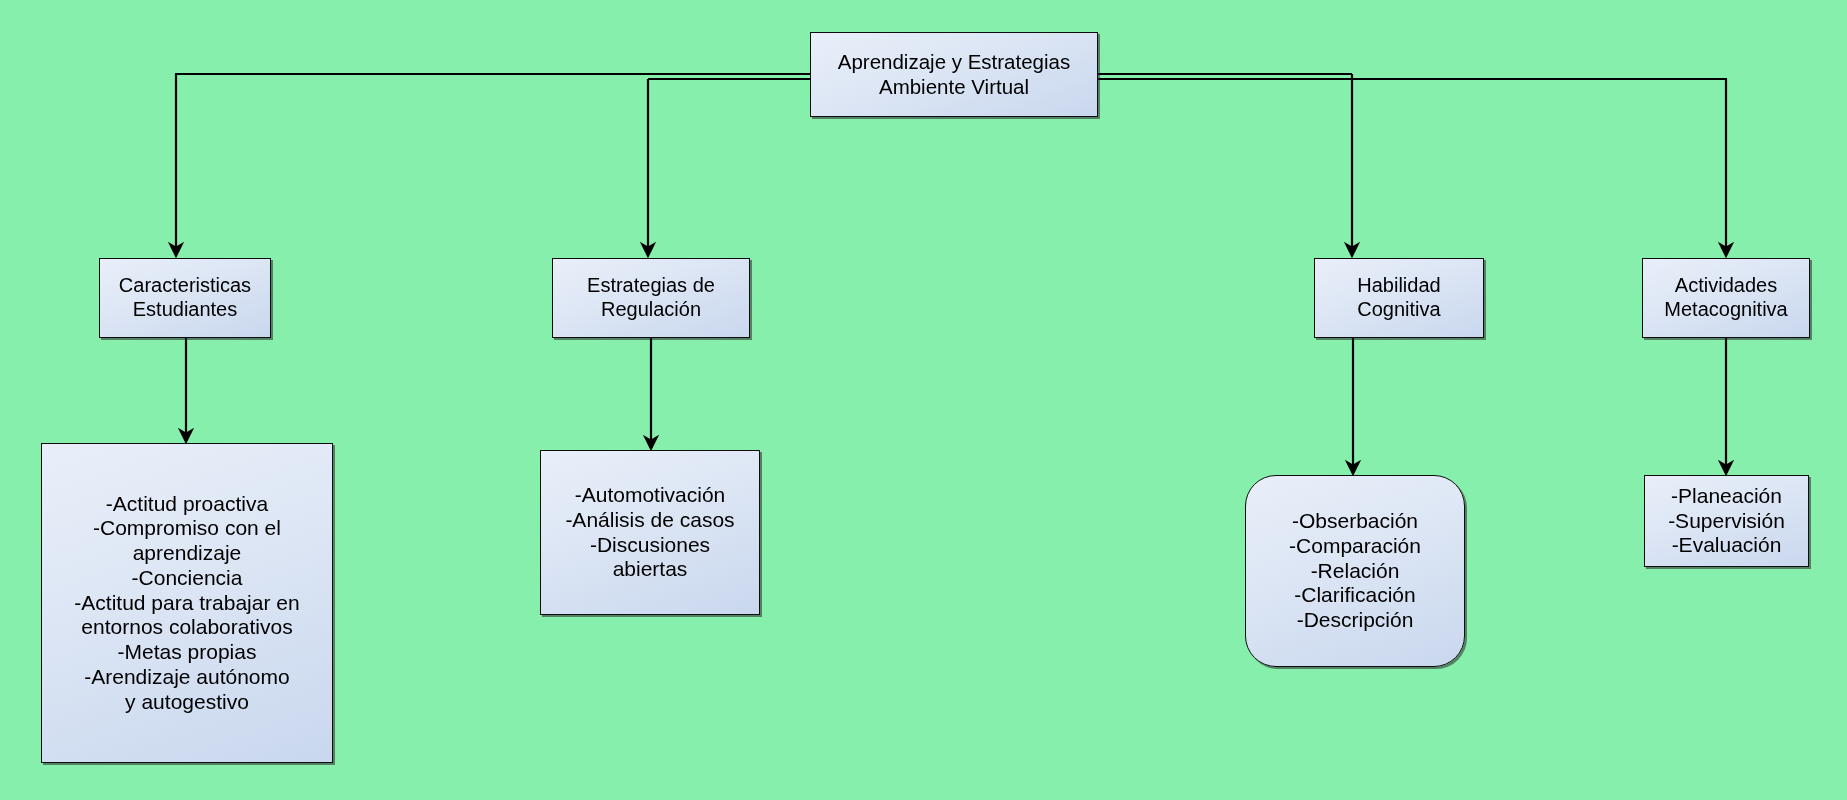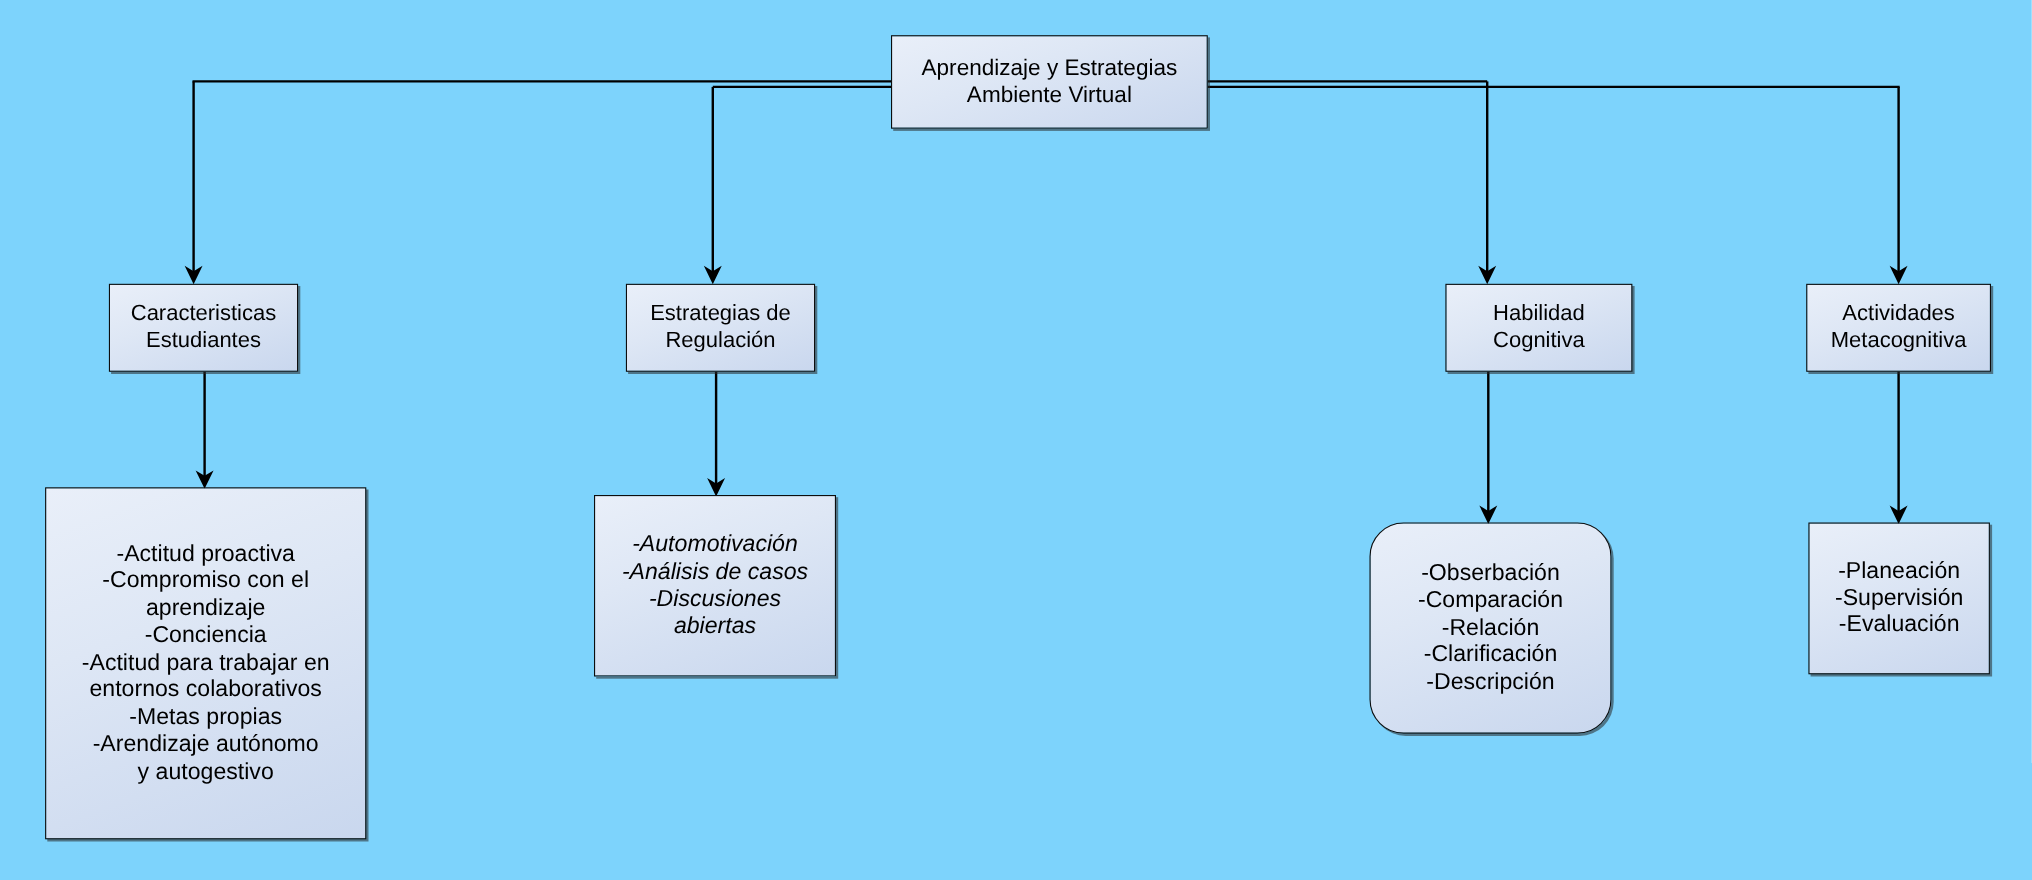--- a/index.html
+++ b/index.html
@@ -10,21 +10,21 @@
   body {
     width: 1847px;
     height: 800px;
     font-family: "Liberation Sans", sans-serif;
     overflow: hidden;
   }
   #diagram-root {
     position: relative;
     width: 1847px;
     height: 800px;
-    background: #7dd3fc;
+    background: #86efac;
   }
   #edge-layer {
     position: absolute;
     left: 0;
     top: 0;
     width: 1847px;
     height: 800px;
     pointer-events: none;
   }
   .node {
@@ -79,47 +79,47 @@
     <path d="M 1353,338 L 1353,468" stroke="#000000" stroke-width="2.2" fill="none" marker-end="url(#arrowhead)"></path>
     <path d="M 1726,338 L 1726,468" stroke="#000000" stroke-width="2.2" fill="none" marker-end="url(#arrowhead)"></path>
   </svg>
 
   <div class="node node-root" id="node-root" style="left: 810px; top: 32px; width: 288px; height: 85px;">Aprendizaje y Estrategias
 Ambiente Virtual</div>
 
   <div class="node node-cat" id="node-cat-0" style="left: 99px; top: 258px; width: 172px; height: 80px;">Caracteristicas
 Estudiantes</div>
 
-  <div class="node node-cat" id="node-cat-1" style="left: 569px; top: 258px; width: 172px; height: 80px;">Estrategias de
+  <div class="node node-cat" id="node-cat-1" style="left: 552px; top: 258px; width: 198px; height: 80px;">Estrategias de
 Regulación</div>
 
   <div class="node node-cat" id="node-cat-2" style="left: 1268px; top: 258px; width: 170px; height: 80px; margin-left: 46px;">Habilidad
 Cognitiva</div>
 
   <div class="node node-cat" id="node-cat-3" style="left: 1642px; top: 258px; width: 168px; height: 80px;">Actividades
 Metacognitiva</div>
 
   <div class="node node-leaf" id="node-leaf-0" style="left: 41px; top: 443px; width: 292px; height: 320px;">-Actitud proactiva
 -Compromiso con el
 aprendizaje
 -Conciencia
 -Actitud para trabajar en
 entornos colaborativos
 -Metas propias
 -Arendizaje autónomo
 y autogestivo</div>
 
-  <div class="node node-leaf" id="node-leaf-1" style="left: 540px; top: 450px; width: 220px; height: 165px; font-style: italic;">-Automotivación
+  <div class="node node-leaf" id="node-leaf-1" style="left: 540px; top: 450px; width: 220px; height: 165px;">-Automotivación
 -Análisis de casos
 -Discusiones
 abiertas</div>
 
   <div class="node node-leaf" id="node-leaf-2" style="left: 1245px; top: 475px; width: 220px; height: 192px; border-radius: 31px;">-Obserbación
 -Comparación
 -Relación
 -Clarificación
 -Descripción</div>
 
-  <div class="node node-leaf" id="node-leaf-3" style="left: 1644px; top: 475px; width: 165px; height: 138px;">-Planeación
+  <div class="node node-leaf" id="node-leaf-3" style="left: 1644px; top: 475px; width: 165px; height: 92px;">-Planeación
 -Supervisión
 -Evaluación</div>
 
 </div>
 
 </body></html>

